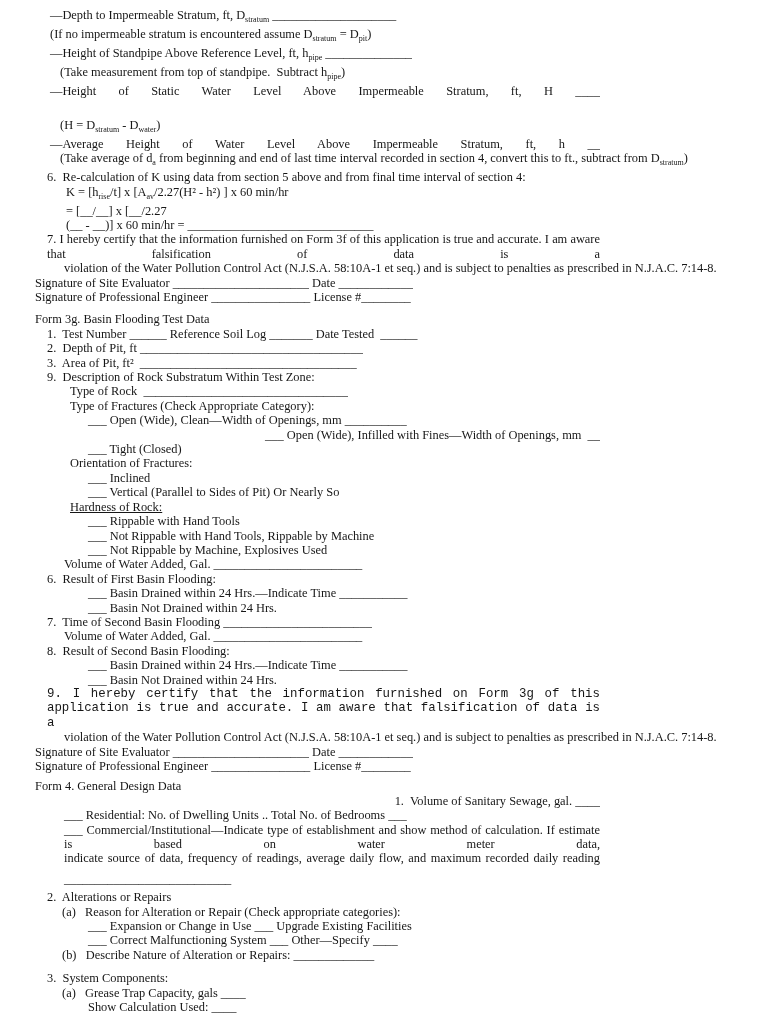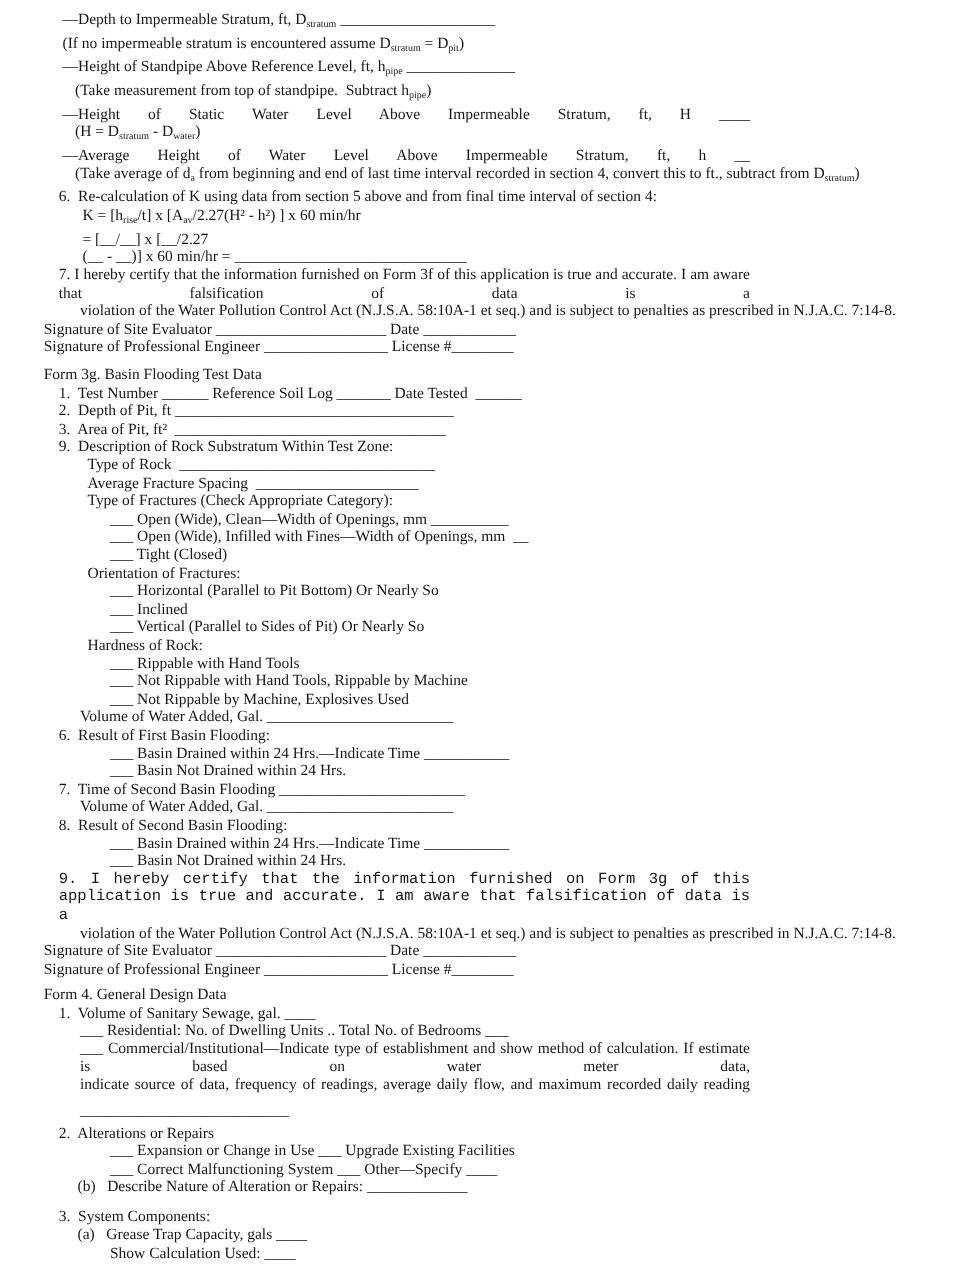--- a/index.html
+++ b/index.html
@@ -38,70 +38,69 @@
 </head>
 <body>
 
 <div class="page">
   <div id="doc">
       <div class="line" style="margin-left: 50px;"><span>—Depth to Impermeable Stratum, ft, D</span><span class="sub">stratum</span><span> ____________________</span></div>
       <div class="line" style="margin-left: 50px;"><span>(If no impermeable stratum is encountered assume D</span><span class="sub">stratum</span><span> = D</span><span class="sub">pit</span><span>)</span></div>
       <div class="line" style="margin-left: 50px;"><span>—Height of Standpipe Above Reference Level, ft, h</span><span class="sub">pipe</span><span> ______________</span></div>
       <div class="line" style="margin-left: 60px;"><span>(Take measurement from top of standpipe.  Subtract h</span><span class="sub">pipe</span><span>)</span></div>
       <div class="line justify" style="margin-left: 50px;"><span>—Height of Static Water Level Above Impermeable Stratum, ft, H </span><span>____</span></div>
-      <div class="line" style="margin-left: 60px;"><span>(H = D</span><span class="sub">stratum</span><span> - D</span><span class="sub">water</span><span>)</span></div>
+      <div class="line" style="margin-left: 60px; margin-top: 20px;"><span>(H = D</span><span class="sub">stratum</span><span> - D</span><span class="sub">water</span><span>)</span></div>
       <div class="line justify" style="margin-left: 50px;"><span>—Average Height of Water Level Above Impermeable Stratum, ft, h </span><span>__</span></div>
       <div class="line" style="margin-left: 60px;"><span>(Take average of d</span><span class="sub">a</span><span> from beginning and end of last time interval recorded in section 4, convert this to ft., subtract from D</span><span class="sub">stratum</span><span>)</span></div>
       <div class="line" style="margin-left: 47px;"><span>6.  Re-calculation of K using data from section 5 above and from final time interval of section 4:</span></div>
       <div class="line" style="margin-left: 66px;"><span>K = [h</span><span class="sub">rise</span><span>/t] x [A</span><span class="sub">av</span><span>/2.27(H² - h²) ] x 60 min/hr</span></div>
       <div class="line" style="margin-left: 66px;"><span>= [__/__] x [__/2.27</span></div>
       <div class="line" style="margin-left: 66px;"><span>(__ - __)] x 60 min/hr = ______________________________</span></div>
       <div class="line justify" style="margin-left: 47px;"><span>7.  I hereby certify that the information furnished on Form 3f of this application is true and accurate. I am aware that falsification of data is a</span></div>
       <div class="line" style="margin-left: 64px;"><span>violation of the Water Pollution Control Act (N.J.S.A. 58:10A-1 et seq.) and is subject to penalties as prescribed in N.J.A.C. 7:14-8.</span></div>
       <div class="line" style="margin-left: 35px;"><span>Signature of Site Evaluator ______________________ Date ____________</span></div>
       <div class="line" style="margin-left: 35px;"><span>Signature of Professional Engineer ________________ License #________</span></div>
       <div class="line" style="margin-left: 35px; margin-top: 8px;"><span>Form 3g. Basin Flooding Test Data</span></div>
       <div class="line" style="margin-left: 47px;"><span>1.  Test Number ______ Reference Soil Log _______ Date Tested  ______</span></div>
       <div class="line" style="margin-left: 47px;"><span>2.  Depth of Pit, ft ____________________________________</span></div>
       <div class="line" style="margin-left: 47px;"><span>3.  Area of Pit, ft²  ___________________________________</span></div>
       <div class="line" style="margin-left: 47px;"><span>9.  Description of Rock Substratum Within Test Zone:</span></div>
       <div class="line" style="margin-left: 70px;"><span>Type of Rock  _________________________________</span></div>
-      <div class="line" style="margin-left: 70px;"><span>Average Fracture Spacing  _____________________</span></div>
       <div class="line" style="margin-left: 70px;"><span>Type of Fractures (Check Appropriate Category):</span></div>
       <div class="line" style="margin-left: 88px;"><span>___ Open (Wide), Clean—Width of Openings, mm __________</span></div>
-      <div class="line" style="margin-left: 88px;"><span>___ Open (Wide), Infilled with Fines—Width of Openings, mm  __</span></div>
+      <div class="line" style="margin-left: 88px; text-align: right;"><span>___ Open (Wide), Infilled with Fines—Width of Openings, mm  __</span></div>
       <div class="line" style="margin-left: 88px;"><span>___ Tight (Closed)</span></div>
       <div class="line" style="margin-left: 70px;"><span>Orientation of Fractures:</span></div>
-      <div class="line" style="margin-left: 88px;"><span>___ Horizontal (Parallel to Pit Bottom) Or Nearly So</span></div>
       <div class="line" style="margin-left: 88px;"><span>___ Inclined</span></div>
       <div class="line" style="margin-left: 88px;"><span>___ Vertical (Parallel to Sides of Pit) Or Nearly So</span></div>
-      <div class="line" style="margin-left: 70px;"><span>Hardness of Rock:</span></div>
+      <div class="line" style="margin-left: 70px; text-decoration: underline;"><span>Hardness of Rock:</span></div>
       <div class="line" style="margin-left: 88px;"><span>___ Rippable with Hand Tools</span></div>
       <div class="line" style="margin-left: 88px;"><span>___ Not Rippable with Hand Tools, Rippable by Machine</span></div>
       <div class="line" style="margin-left: 88px;"><span>___ Not Rippable by Machine, Explosives Used</span></div>
       <div class="line" style="margin-left: 64px;"><span>Volume of Water Added, Gal. ________________________</span></div>
       <div class="line" style="margin-left: 47px;"><span>6.  Result of First Basin Flooding:</span></div>
       <div class="line" style="margin-left: 88px;"><span>___ Basin Drained within 24 Hrs.—Indicate Time ___________</span></div>
       <div class="line" style="margin-left: 88px;"><span>___ Basin Not Drained within 24 Hrs.</span></div>
       <div class="line" style="margin-left: 47px;"><span>7.  Time of Second Basin Flooding ________________________</span></div>
       <div class="line" style="margin-left: 64px;"><span>Volume of Water Added, Gal. ________________________</span></div>
       <div class="line" style="margin-left: 47px;"><span>8.  Result of Second Basin Flooding:</span></div>
       <div class="line" style="margin-left: 88px;"><span>___ Basin Drained within 24 Hrs.—Indicate Time ___________</span></div>
       <div class="line" style="margin-left: 88px;"><span>___ Basin Not Drained within 24 Hrs.</span></div>
       <div class="line justify" style="margin-left: 47px; font-family: Liberation Mono, monospace;"><span>9.  I hereby certify that the information furnished on Form 3g of this application is true and accurate. I am aware that falsification of data is a</span></div>
       <div class="line" style="margin-left: 64px;"><span>violation of the Water Pollution Control Act (N.J.S.A. 58:10A-1 et seq.) and is subject to penalties as prescribed in N.J.A.C. 7:14-8.</span></div>
       <div class="line" style="margin-left: 35px;"><span>Signature of Site Evaluator ______________________ Date ____________</span></div>
       <div class="line" style="margin-left: 35px;"><span>Signature of Professional Engineer ________________ License #________</span></div>
       <div class="line" style="margin-left: 35px; margin-top: 6px;"><span>Form 4. General Design Data</span></div>
-      <div class="line" style="margin-left: 47px;"><span>1.  Volume of Sanitary Sewage, gal. ____</span></div>
+      <div class="line" style="margin-left: 47px; text-align: right;"><span>1.  Volume of Sanitary Sewage, gal. ____</span></div>
       <div class="line" style="margin-left: 64px;"><span>___ Residential: No. of Dwelling Units .. Total No. of Bedrooms ___</span></div>
       <div class="line justify" style="margin-left: 64px;"><span>___ Commercial/Institutional—Indicate type of establishment and show method of calculation. If estimate is based on water meter data,</span></div>
       <div class="line justify" style="margin-left: 64px;"><span>indicate source of data, frequency of readings, average daily flow, and maximum recorded daily reading</span></div>
       <div class="line" style="margin-left: 64px; margin-top: 6px;"><span>___________________________</span></div>
       <div class="line" style="margin-left: 47px; margin-top: 4px;"><span>2.  Alterations or Repairs</span></div>
+      <div class="line" style="margin-left: 62px;"><span>(a)   Reason for Alteration or Repair (Check appropriate categories):</span></div>
       <div class="line" style="margin-left: 88px;"><span>___ Expansion or Change in Use ___ Upgrade Existing Facilities</span></div>
       <div class="line" style="margin-left: 88px;"><span>___ Correct Malfunctioning System ___ Other—Specify ____</span></div>
       <div class="line" style="margin-left: 62px;"><span>(b)   Describe Nature of Alteration or Repairs: _____________</span></div>
       <div class="line" style="margin-left: 47px; margin-top: 9px;"><span>3.  System Components:</span></div>
       <div class="line" style="margin-left: 62px;"><span>(a)   Grease Trap Capacity, gals ____</span></div>
       <div class="line" style="margin-left: 88px;"><span>Show Calculation Used: ____</span></div>
     </div>
 </div>
 
 </body></html>

